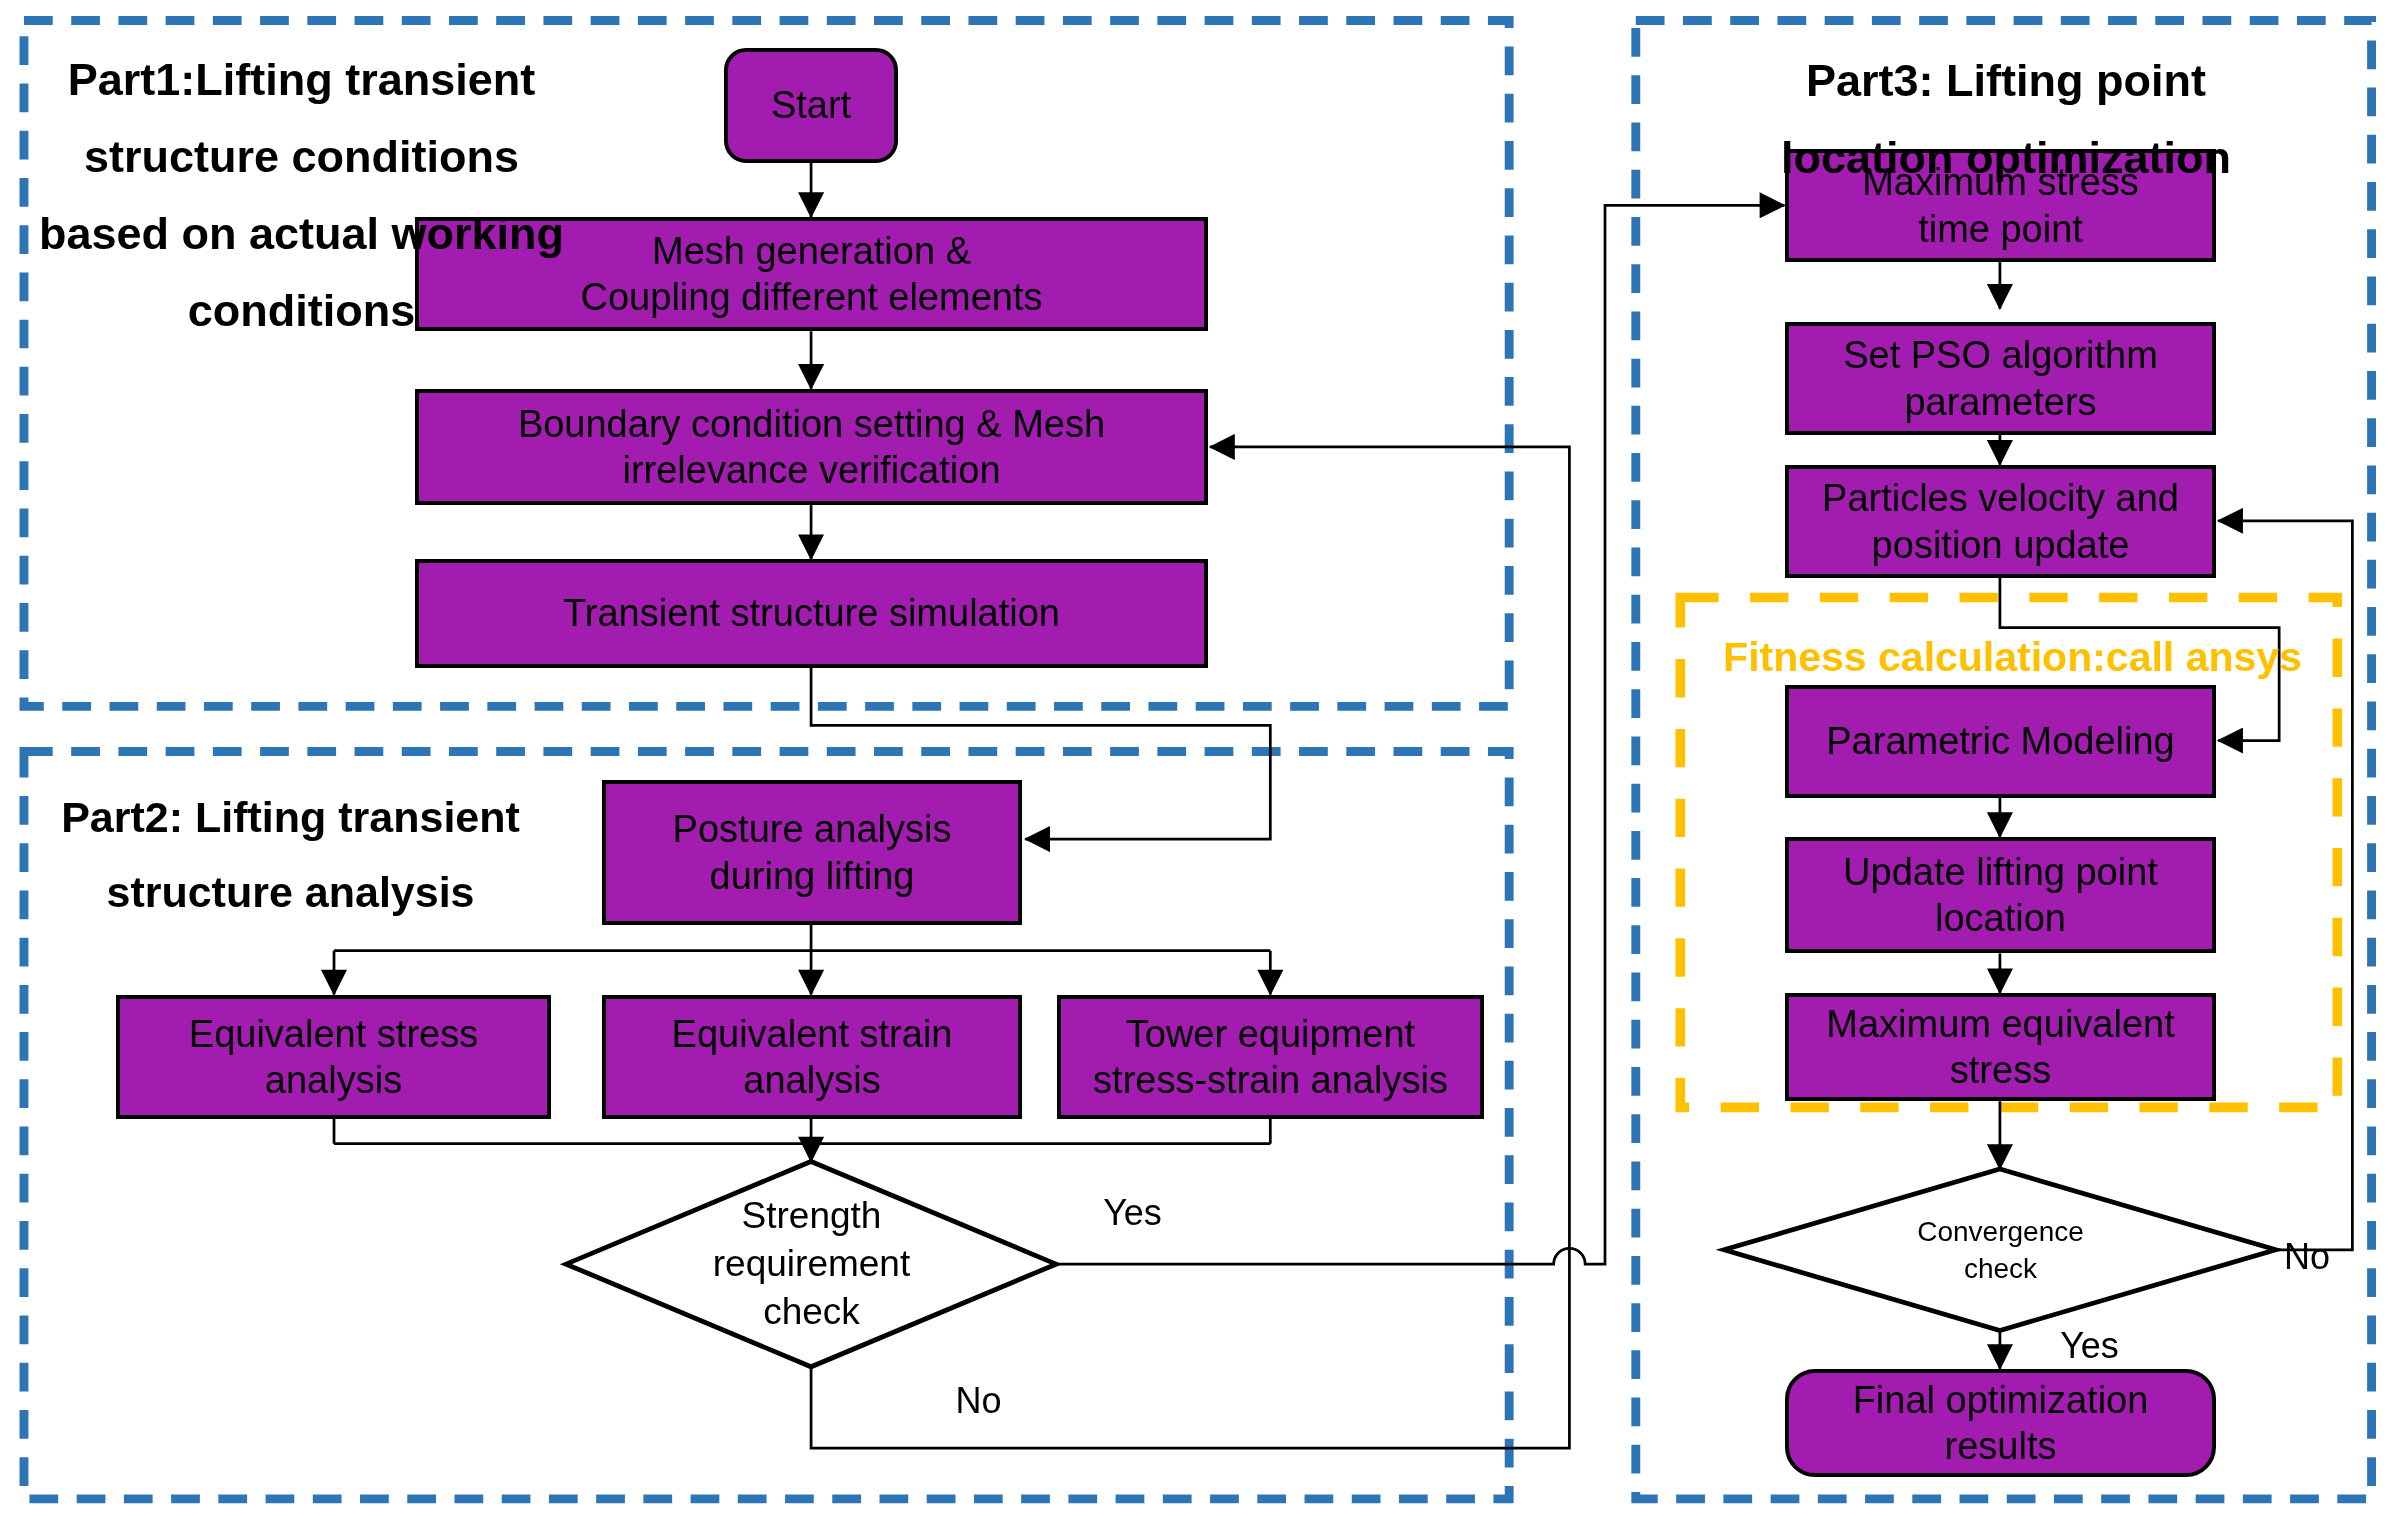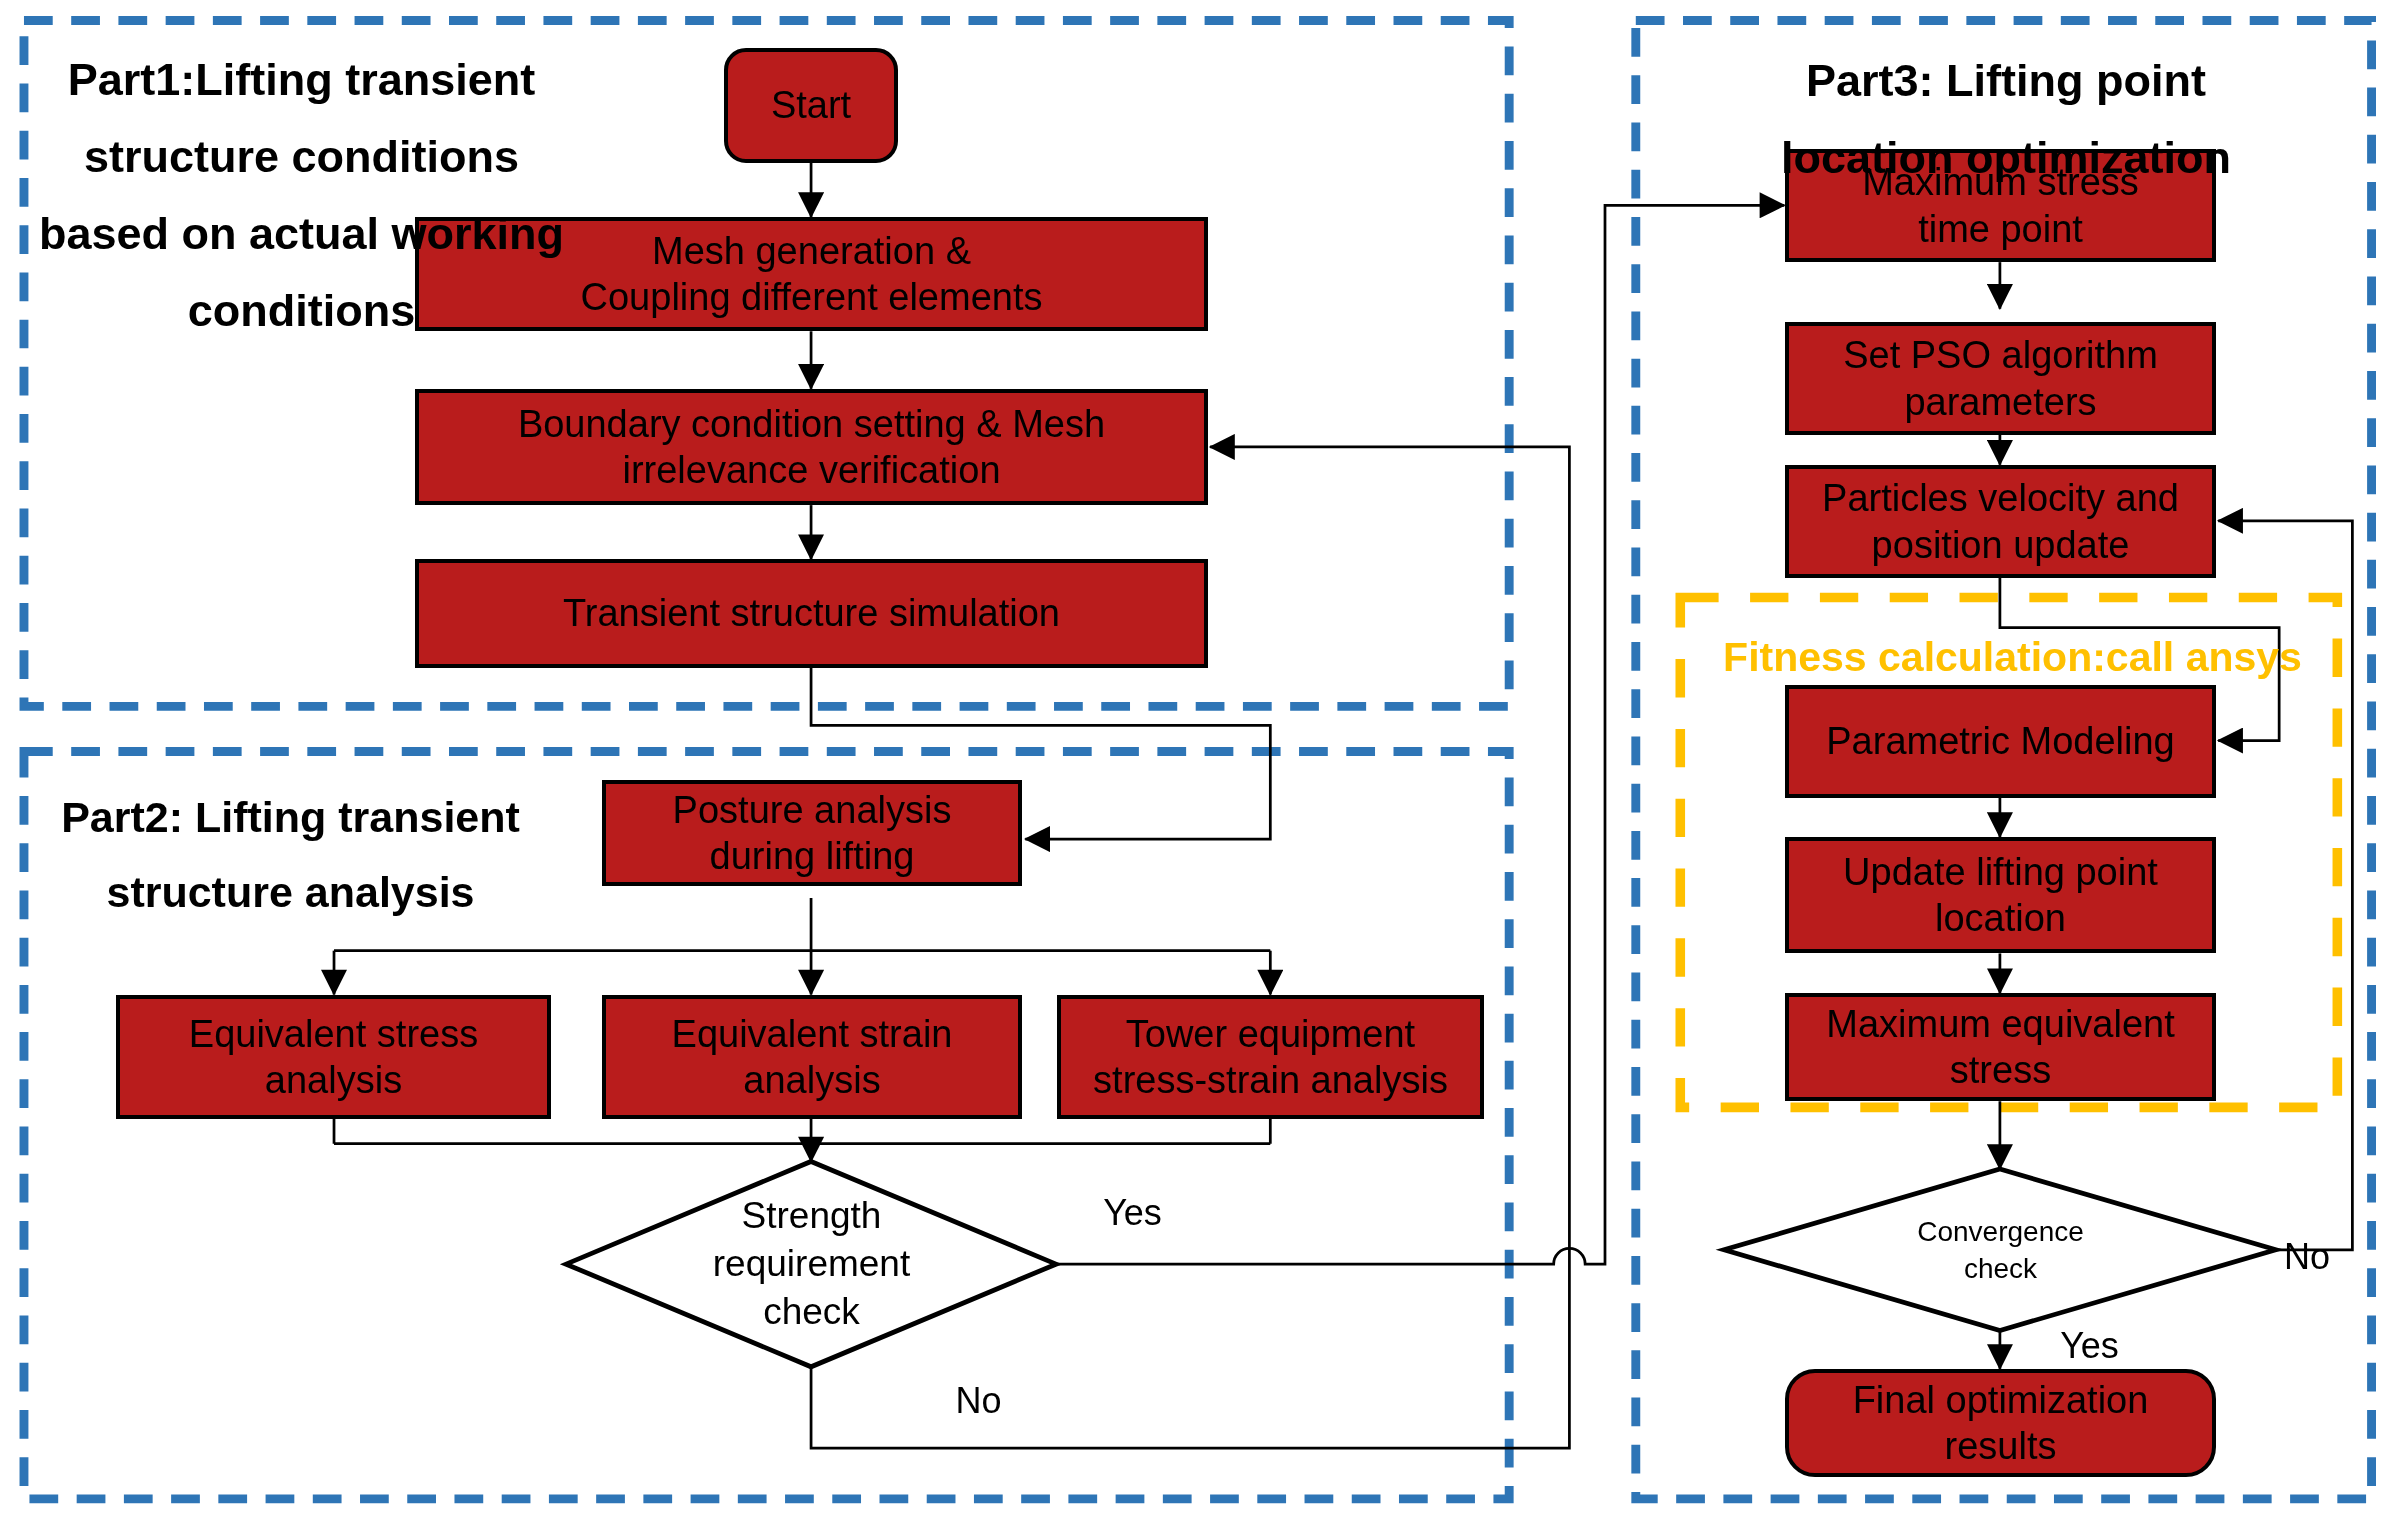--- a/index.html
+++ b/index.html
@@ -3,21 +3,21 @@
 <meta charset="utf-8">
 <style>
   * { margin:0; padding:0; box-sizing:border-box; }
   html,body { background:#ffffff; }
   .canvas {
     position:relative; width:2401px; height:1516px; background:#ffffff;
     font-family:Liberation Sans, sans-serif; color:#000; overflow:hidden;
   }
   .layer { position:absolute; left:0; top:0; }
   .node {
-    position:absolute; background:#b91c1c; border:4.8px solid #000;
+    position:absolute; background:#a21caf; border:4.8px solid #000;
     display:flex; flex-direction:column; justify-content:center; align-items:center;
     text-align:center; font-size:38px; line-height:1.22; z-index:3;
   }
   .node span { display:block; }
   .round   { border-radius:22px; border-width:4.1px; }
   .round-lg{ border-radius:30px; }
   .dtext {
     position:absolute; background:transparent; border:none;
     display:flex; flex-direction:column; justify-content:center; align-items:center;
     text-align:center; font-size:37px; line-height:1.3; z-index:4;
@@ -105,21 +105,21 @@
 
   <div class="node" style="left:415px; top:389px; width:793px; height:116px;">
     <span>Boundary condition setting &amp; Mesh</span>
     <span>irrelevance verification</span>
   </div>
 
   <div class="node" style="left:415px; top:559px; width:793px; height:109px;">
     <span>Transient structure simulation</span>
   </div>
 
-  <div class="node" style="left:602px; top:780px; width:420px; height:106px;">
+  <div class="node" style="left:602px; top:780px; width:420px; height:145px;">
     <span>Posture analysis</span>
     <span>during lifting</span>
   </div>
 
   <div class="node" style="left:116px; top:995px; width:435px; height:124px;">
     <span>Equivalent stress</span>
     <span>analysis</span>
   </div>
 
   <div class="node" style="left:602px; top:995px; width:420px; height:124px;">

